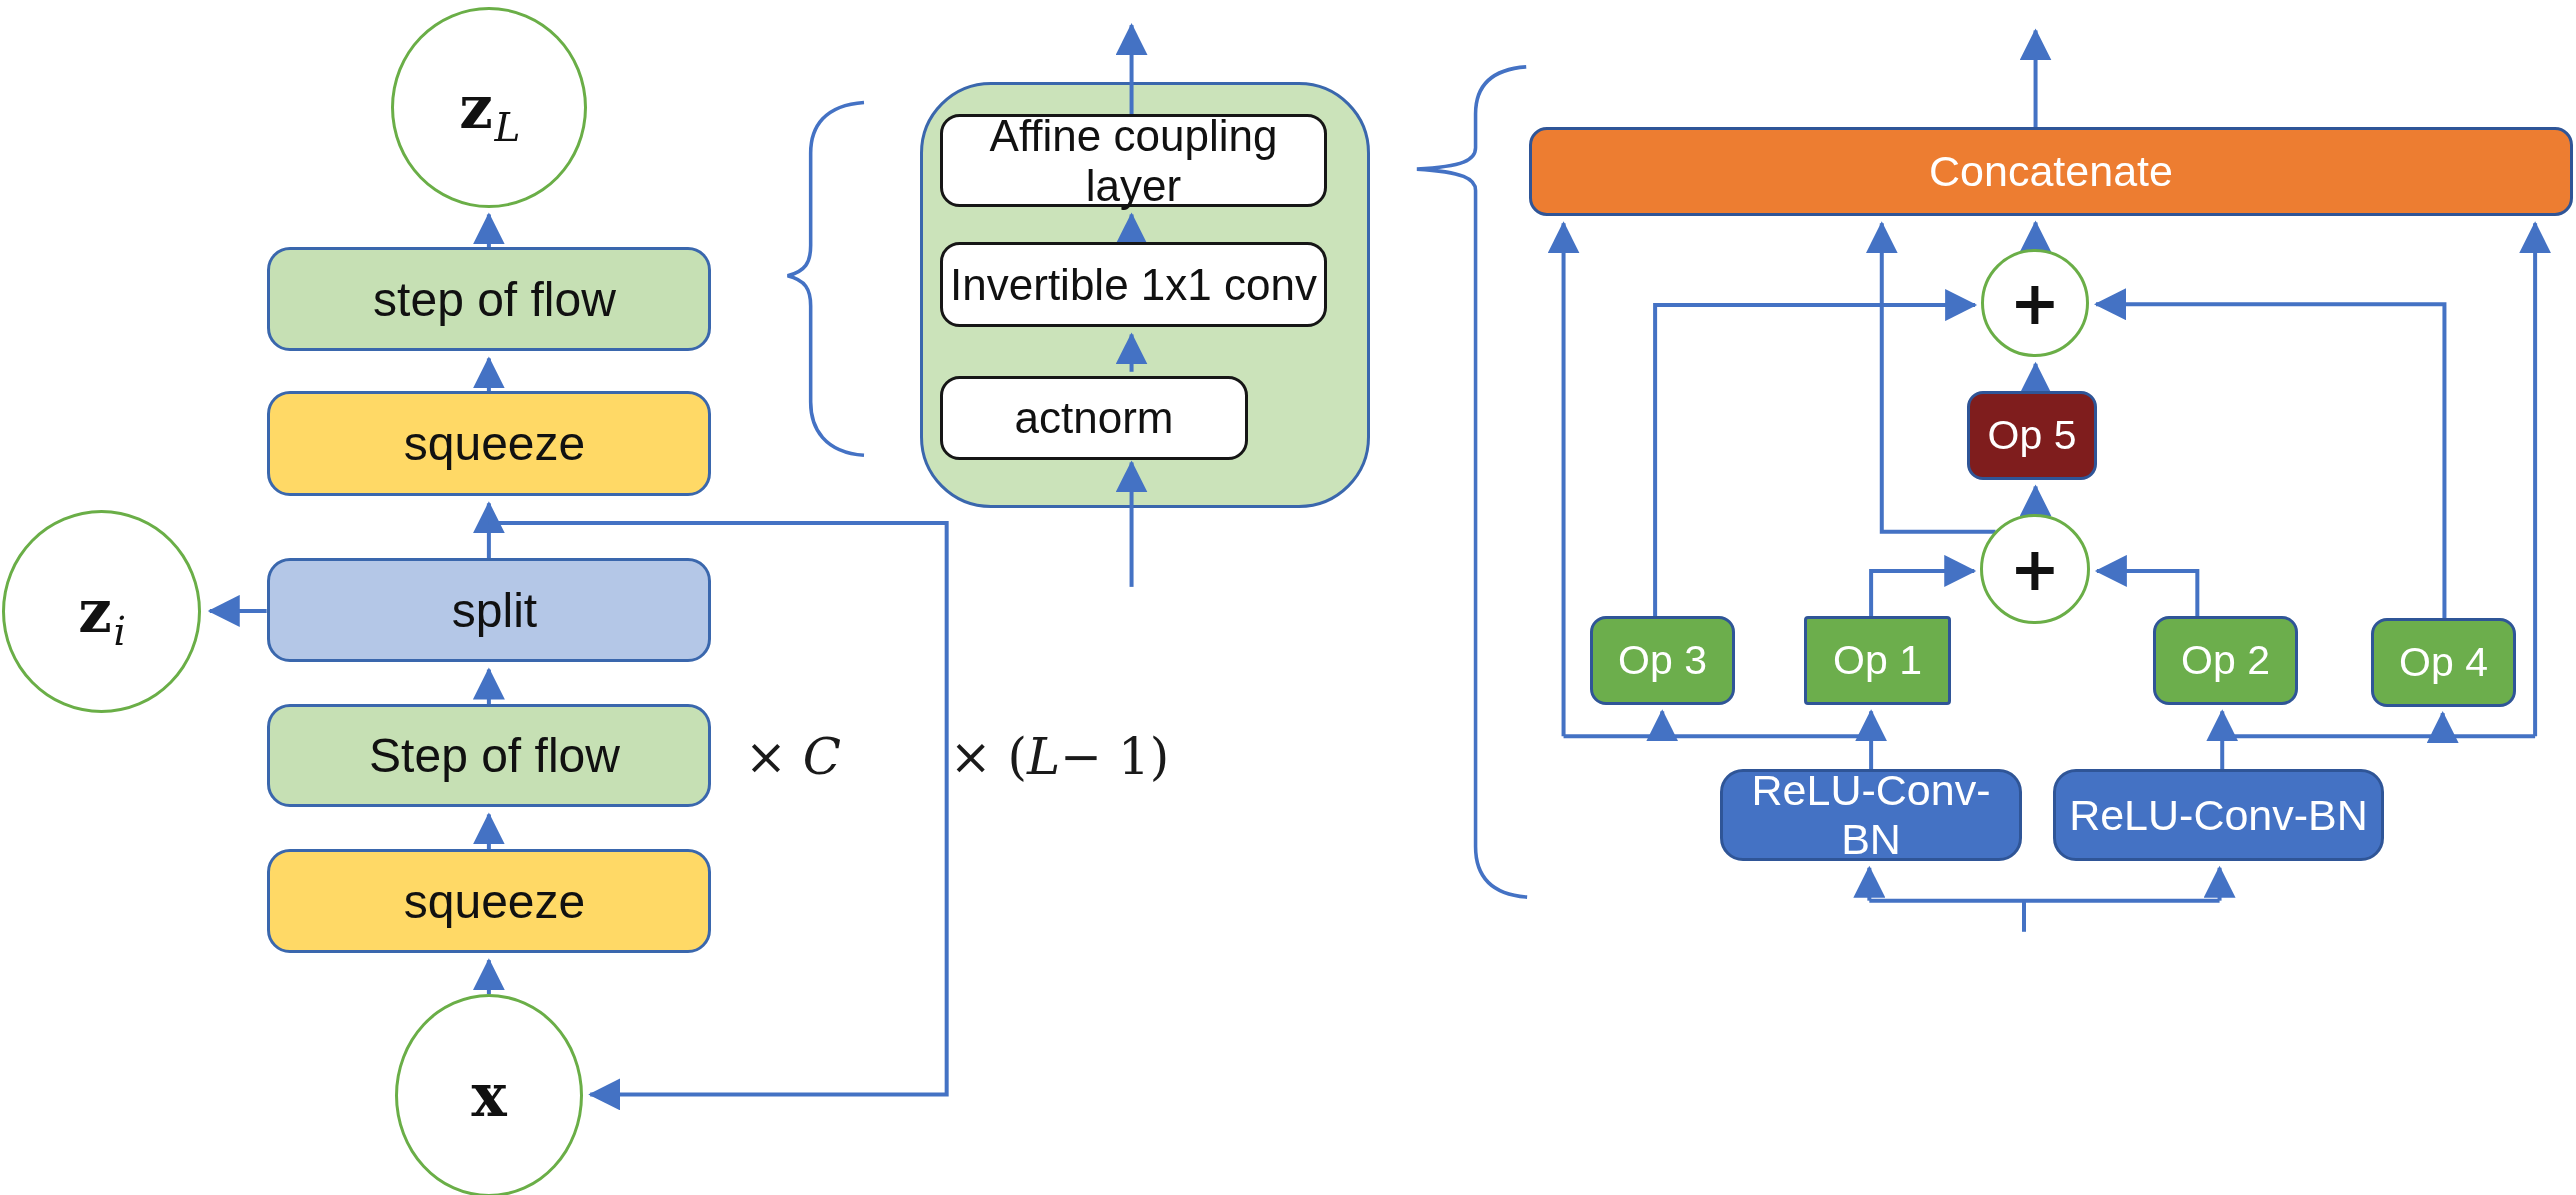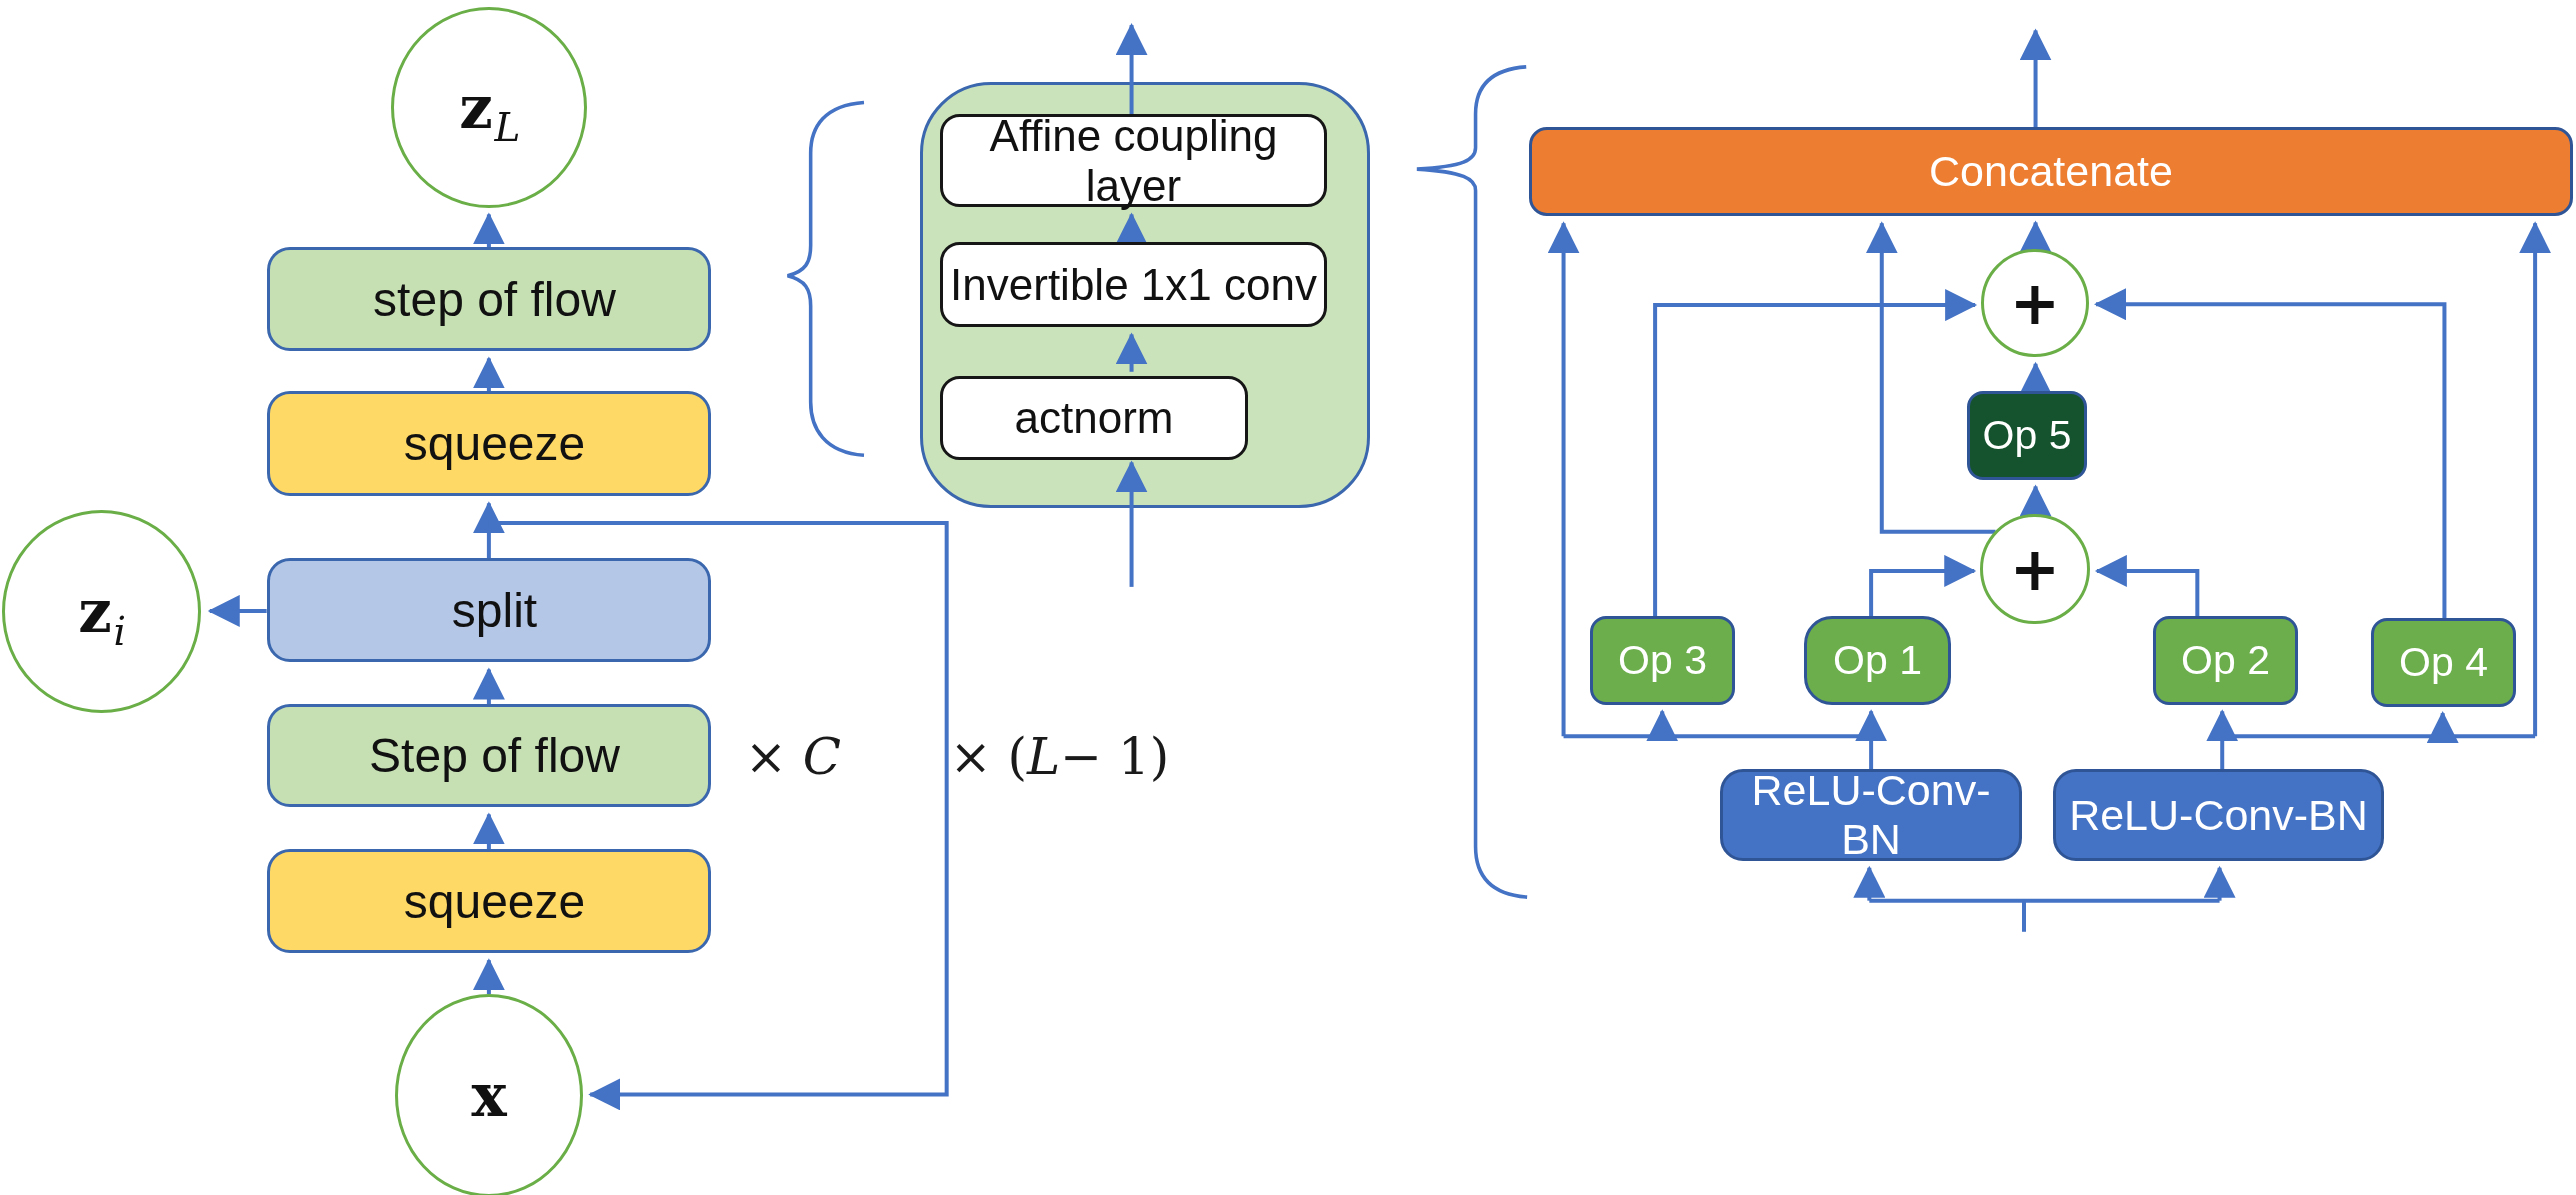--- a/index.html
+++ b/index.html
@@ -129,32 +129,32 @@
   </div>
 
   <div class="node cellbox" style="left:1529px;top:127px;width:1044px;height:89px;background:#ED7D31;border-radius:18px;font-size:43px;">
     <span>Concatenate</span>
   </div>
 
   <div class="node circle" style="left:1981px;top:249px;width:108px;height:108px;">
     <span class="plus">+</span>
   </div>
 
-  <div class="node cellbox" style="left:1967px;top:391px;width:120px;height:89px;background:#14532d;border-radius:16px;font-size:41px;">
+  <div class="node cellbox" style="left:1967px;top:391px;width:130px;height:89px;background:#7f1d1d;border-radius:16px;font-size:41px;">
     <span>Op 5</span>
   </div>
 
   <div class="node circle" style="left:1980px;top:514px;width:110px;height:110px;">
     <span class="plus">+</span>
   </div>
 
   <div class="node cellbox" style="left:1590px;top:616px;width:145px;height:89px;background:#6CAE4C;border-radius:16px;font-size:41px;">
     <span>Op 3</span>
   </div>
-  <div class="node cellbox" style="left:1804px;top:616px;width:147px;height:89px;background:#6CAE4C;border-radius:28px;font-size:41px;">
+  <div class="node cellbox" style="left:1804px;top:616px;width:147px;height:89px;background:#6CAE4C;border-radius:4px;font-size:41px;">
     <span>Op 1</span>
   </div>
   <div class="node cellbox" style="left:2153px;top:616px;width:145px;height:89px;background:#6CAE4C;border-radius:16px;font-size:41px;">
     <span>Op 2</span>
   </div>
   <div class="node cellbox" style="left:2371px;top:618px;width:145px;height:89px;background:#6CAE4C;border-radius:16px;font-size:41px;">
     <span>Op 4</span>
   </div>
 
   <div class="node cellbox" style="left:1720px;top:769px;width:302px;height:92px;background:#4472C4;border-radius:23px;font-size:43px;">

